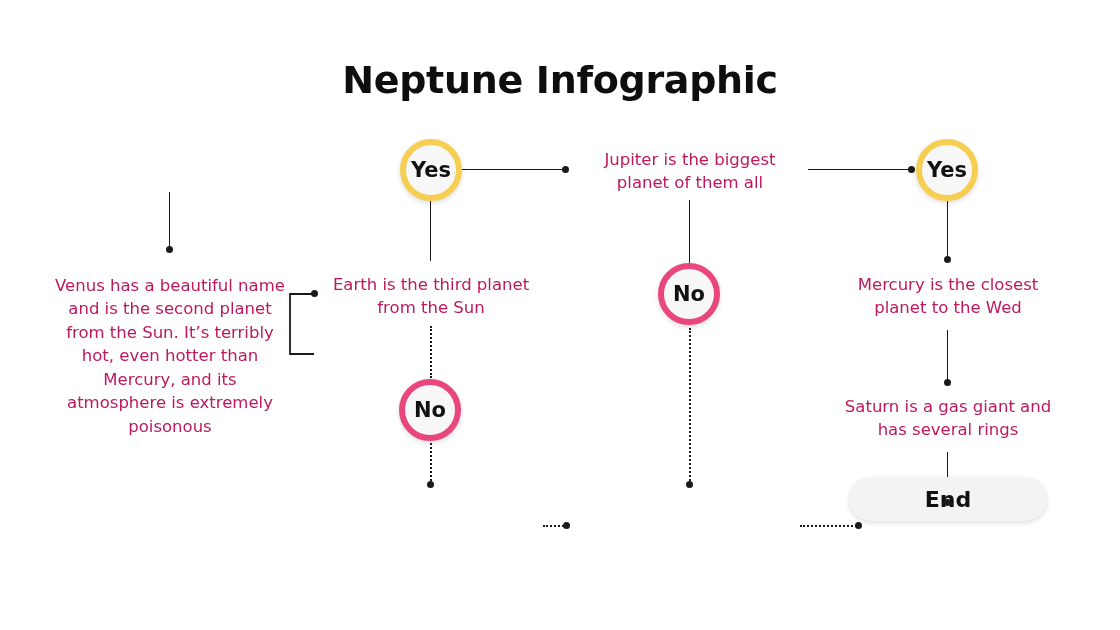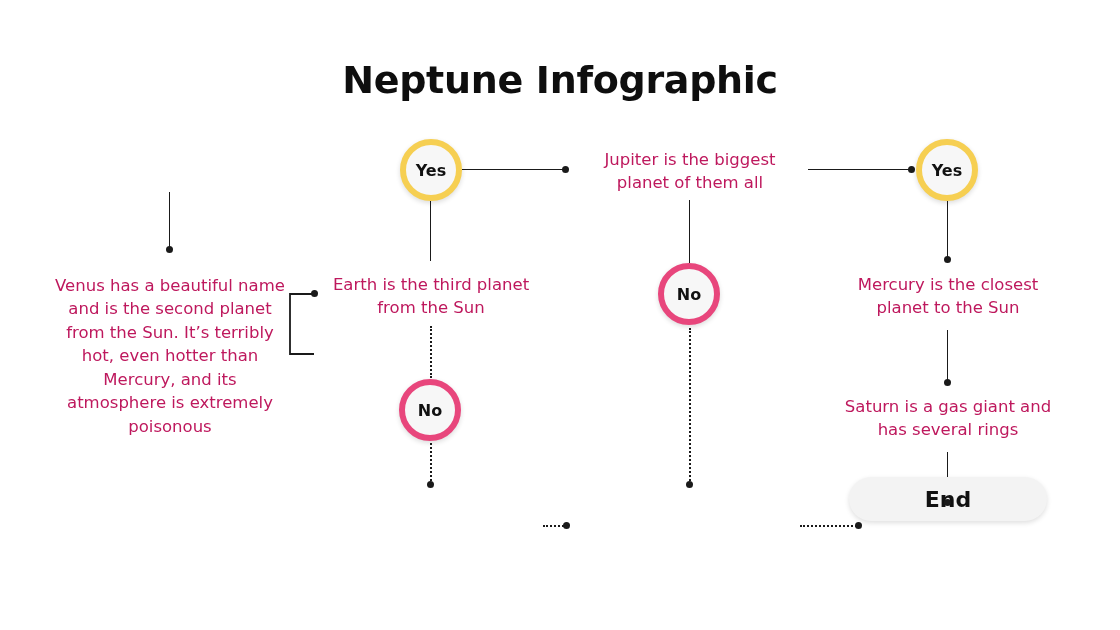--- a/index.html
+++ b/index.html
@@ -55,21 +55,21 @@
   
   .circle {
     position: absolute;
     width: 62px;
     height: 62px;
     border-radius: 50%;
     background: #f7f7f7;
     display: flex;
     align-items: center;
     justify-content: center;
-    font-size: 16px;
+    font-size: 21px;
     font-weight: bold;
     color: #111111;
     box-sizing: border-box;
     box-shadow: 0 2px 5px rgba(0,0,0,0.14);
     z-index: 3;
   }
   .circle.yes { border: 6px solid #f6cf52; }
   .circle.no  { border: 6px solid #e8467c; }
 
   
@@ -190,21 +190,21 @@
   <div class="hline dotted" style="left:800px; top:525px; width:60px;"></div>
   <div class="dot" style="left:855px; top:522px;"></div>
 
   <div class="circle yes" style="left:916px; top:139px;">
     <span>Yes</span>
   </div>
 
   <div class="vline" style="left:947px; top:201px; height:60px;"></div>
   <div class="dot" style="left:944px; top:256px;"></div>
 
-  <div class="node-text" style="left:838px; top:273px; width:220px;">Mercury is the closest planet to the Sun</div>
+  <div class="node-text" style="left:838px; top:273px; width:220px;">Mercury is the closest planet to the Wed</div>
 
   <div class="vline" style="left:947px; top:330px; height:53px;"></div>
   <div class="dot" style="left:944px; top:379px;"></div>
 
   <div class="node-text" style="left:838px; top:395px; width:220px;">Saturn is a gas giant and has several rings</div>
 
   <div class="vline" style="left:947px; top:452px; height:51px;"></div>
   <div class="dot" style="left:944px; top:499px;"></div>
 
   <div class="pill" style="left:849px; top:477px; width:198px;">

